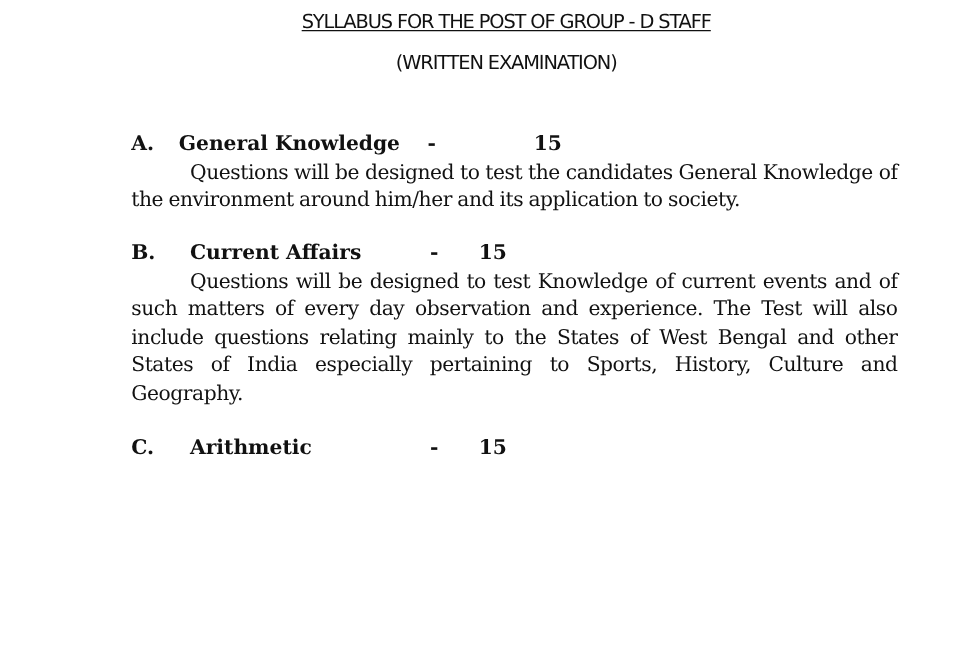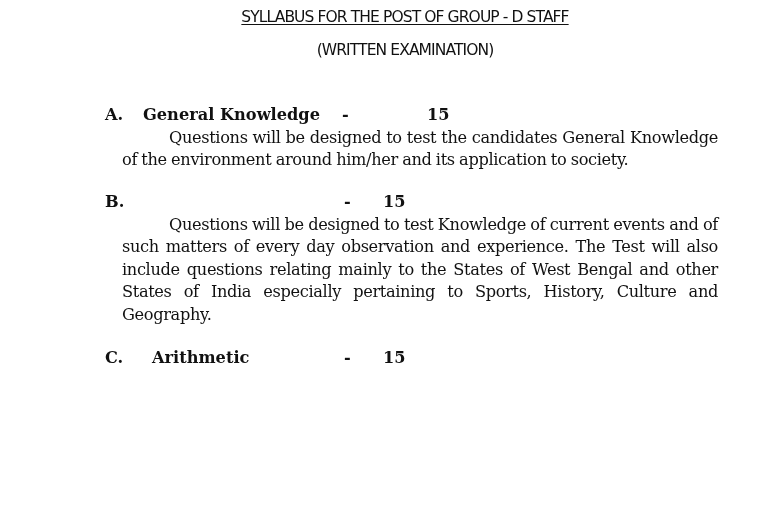--- a/index.html
+++ b/index.html
@@ -50,21 +50,20 @@
     }
     .heading span {
       position: absolute;
       top: 0;
     }
     .body-text {
       text-align: justify;
       text-indent: 47px;
       letter-spacing: -0.35px;
       word-spacing: -0.5px;
-      margin-left: 17px;
     }
   </style>
 </head>
 <body>
 
 <div>
 
   <div class="title title-main">SYLLABUS FOR THE POST OF GROUP - D  STAFF</div>
   <div class="title title-sub">(WRITTEN EXAMINATION)</div>
 
@@ -74,20 +73,21 @@
       <span style="left:38px;">General Knowledge</span>
       <span style="left:237px;">-</span>
       <span style="left:322px;">15</span>
     </div>
     <div class="body-text">Questions will be designed to test the candidates General Knowledge of the environment around him/her and its application to society.</div>
   </div>
 
   <div class="section" style="top:191px;">
     <div class="heading">
       <span style="left:0;">B.</span>
+      <span style="left:47px;">Current Affairs</span>
       <span style="left:239px;">-</span>
       <span style="left:278px;">15</span>
     </div>
     <div class="body-text">Questions will be designed to test Knowledge of current events and of such matters of every day observation and experience.  The Test will also include questions relating mainly to the States of West Bengal and other States of India especially pertaining to Sports, History, Culture and Geography.</div>
   </div>
 
   <div class="section" style="top:347px;">
     <div class="heading">
       <span style="left:0;">C.</span>
       <span style="left:47px;text-align:center;">Arithmetic</span>

